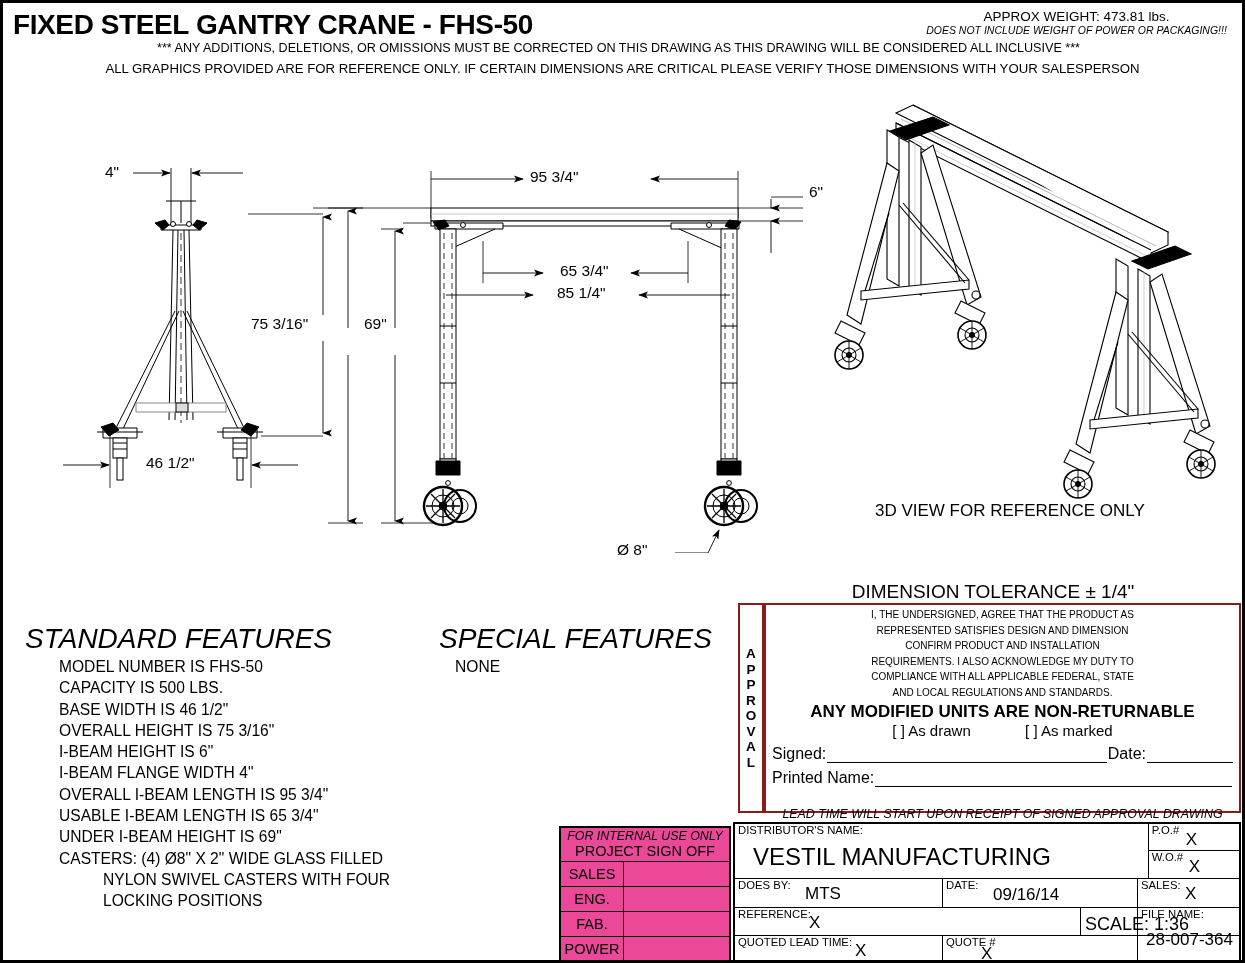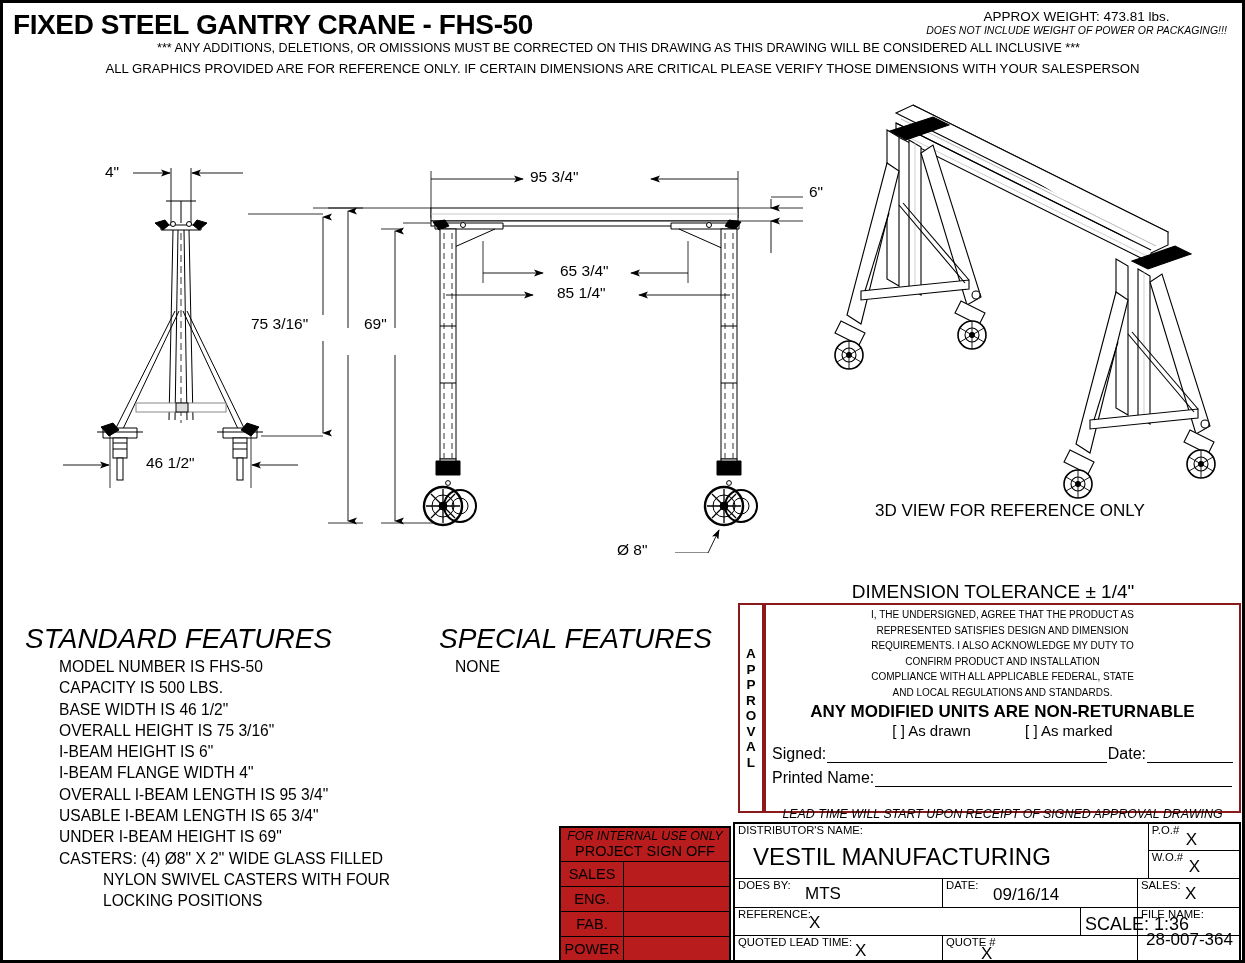--- a/index.html
+++ b/index.html
@@ -153,21 +153,21 @@
     white-space: nowrap;
   }
 
   
   #signoff {
     position: absolute;
     left: 556px; top: 823px;
     width: 172px; height: 137px;
     border: 2px solid #000;
     display: flex; flex-direction: column;
-    background: #b91c1c;
+    background: #ec4899;
   }
   #signoff .hdr {
     height: 34px;
     border-bottom: 1.6px solid #000;
     text-align: center;
     padding-top: 1px;
   }
   #signoff .hdr .l1 { font-size: 12.4px; font-style: italic; white-space: nowrap; }
   #signoff .hdr .l2 { font-size: 14.5px; white-space: nowrap; }
   #signoff .row {
@@ -517,22 +517,22 @@
   <div class="dim-tol">DIMENSION TOLERANCE ± 1/4"</div>
 
   <div id="approval-box">
     <div id="approval-tab">
       <div class="vert">A<br>P<br>P<br>R<br>O<br>V<br>A<br>L</div>
     </div>
     <div id="approval-body">
       <div class="appr-para">
         <div>I, THE UNDERSIGNED, AGREE THAT THE PRODUCT AS</div>
         <div>REPRESENTED SATISFIES DESIGN AND DIMENSION</div>
+        <div>CONFIRM PRODUCT AND INSTALLATION</div>
         <div>REQUIREMENTS.  I ALSO ACKNOWLEDGE MY DUTY TO</div>
-        <div>CONFIRM PRODUCT AND INSTALLATION</div>
         <div>COMPLIANCE WITH ALL APPLICABLE FEDERAL, STATE</div>
         <div>AND LOCAL REGULATIONS AND STANDARDS.</div>
       </div>
       <div class="appr-bold">ANY MODIFIED UNITS ARE NON-RETURNABLE</div>
       <div class="appr-checks">
         <span>[   ] As drawn</span>
         <span class="gap"></span>
         <span>[   ] As marked</span>
       </div>
       <div class="appr-sign">

